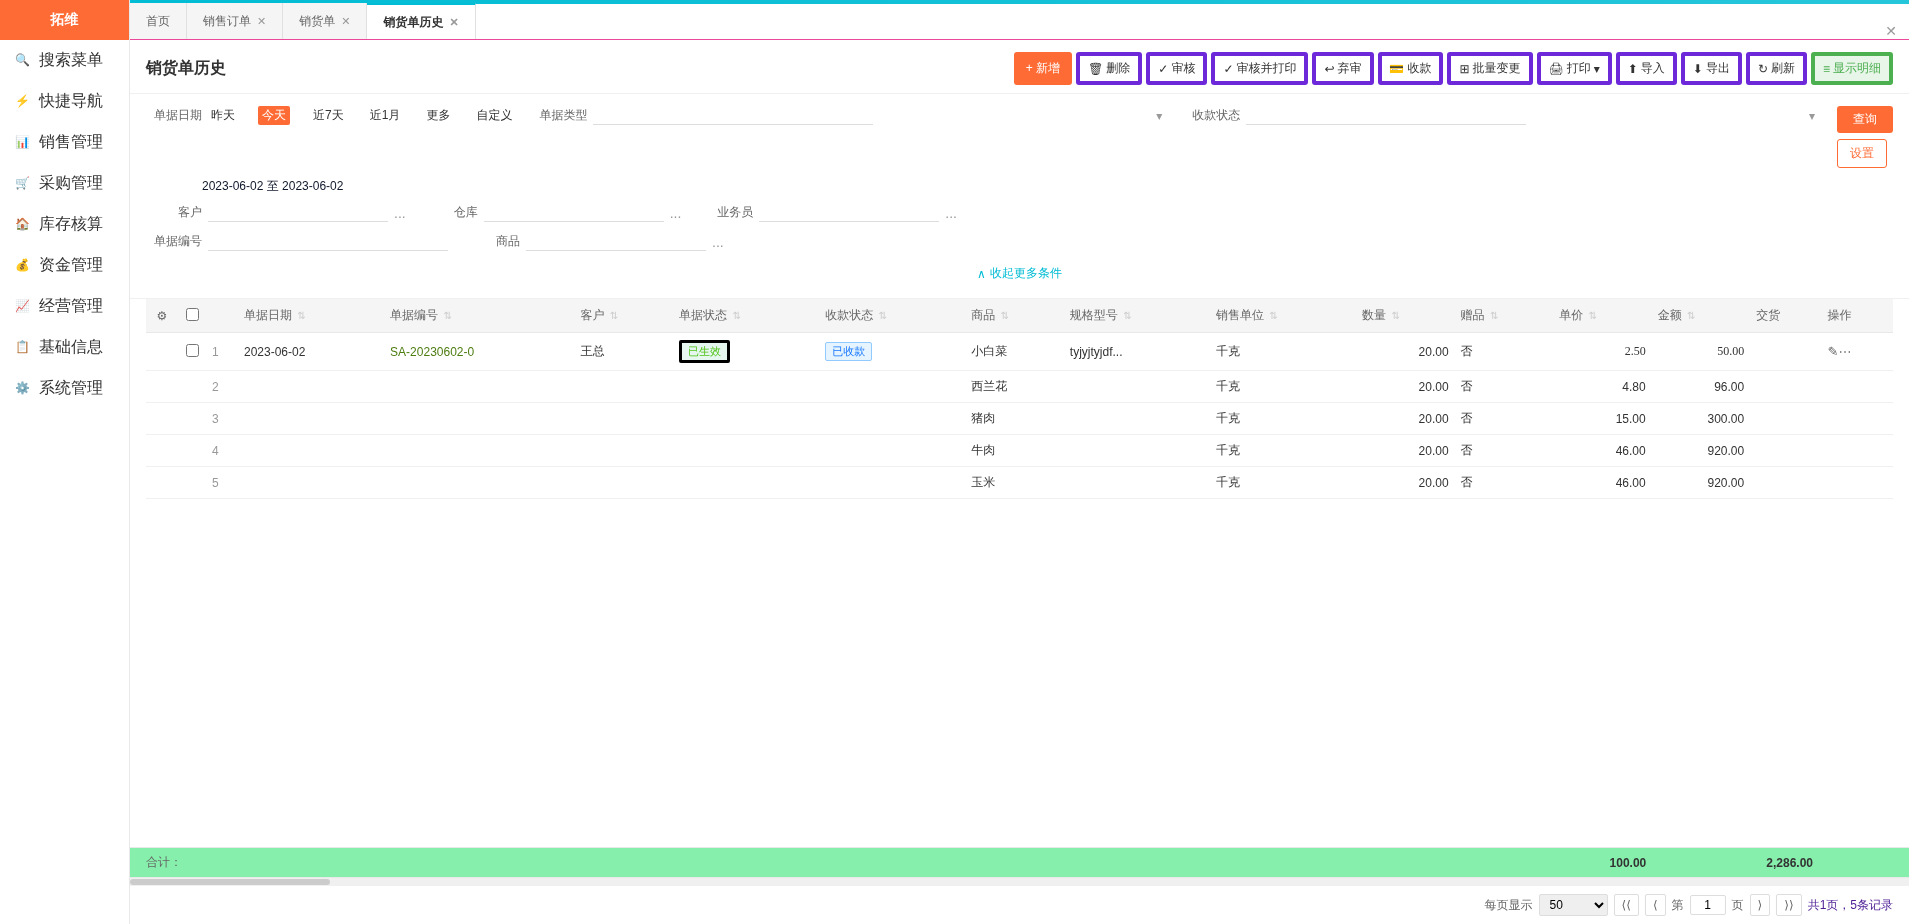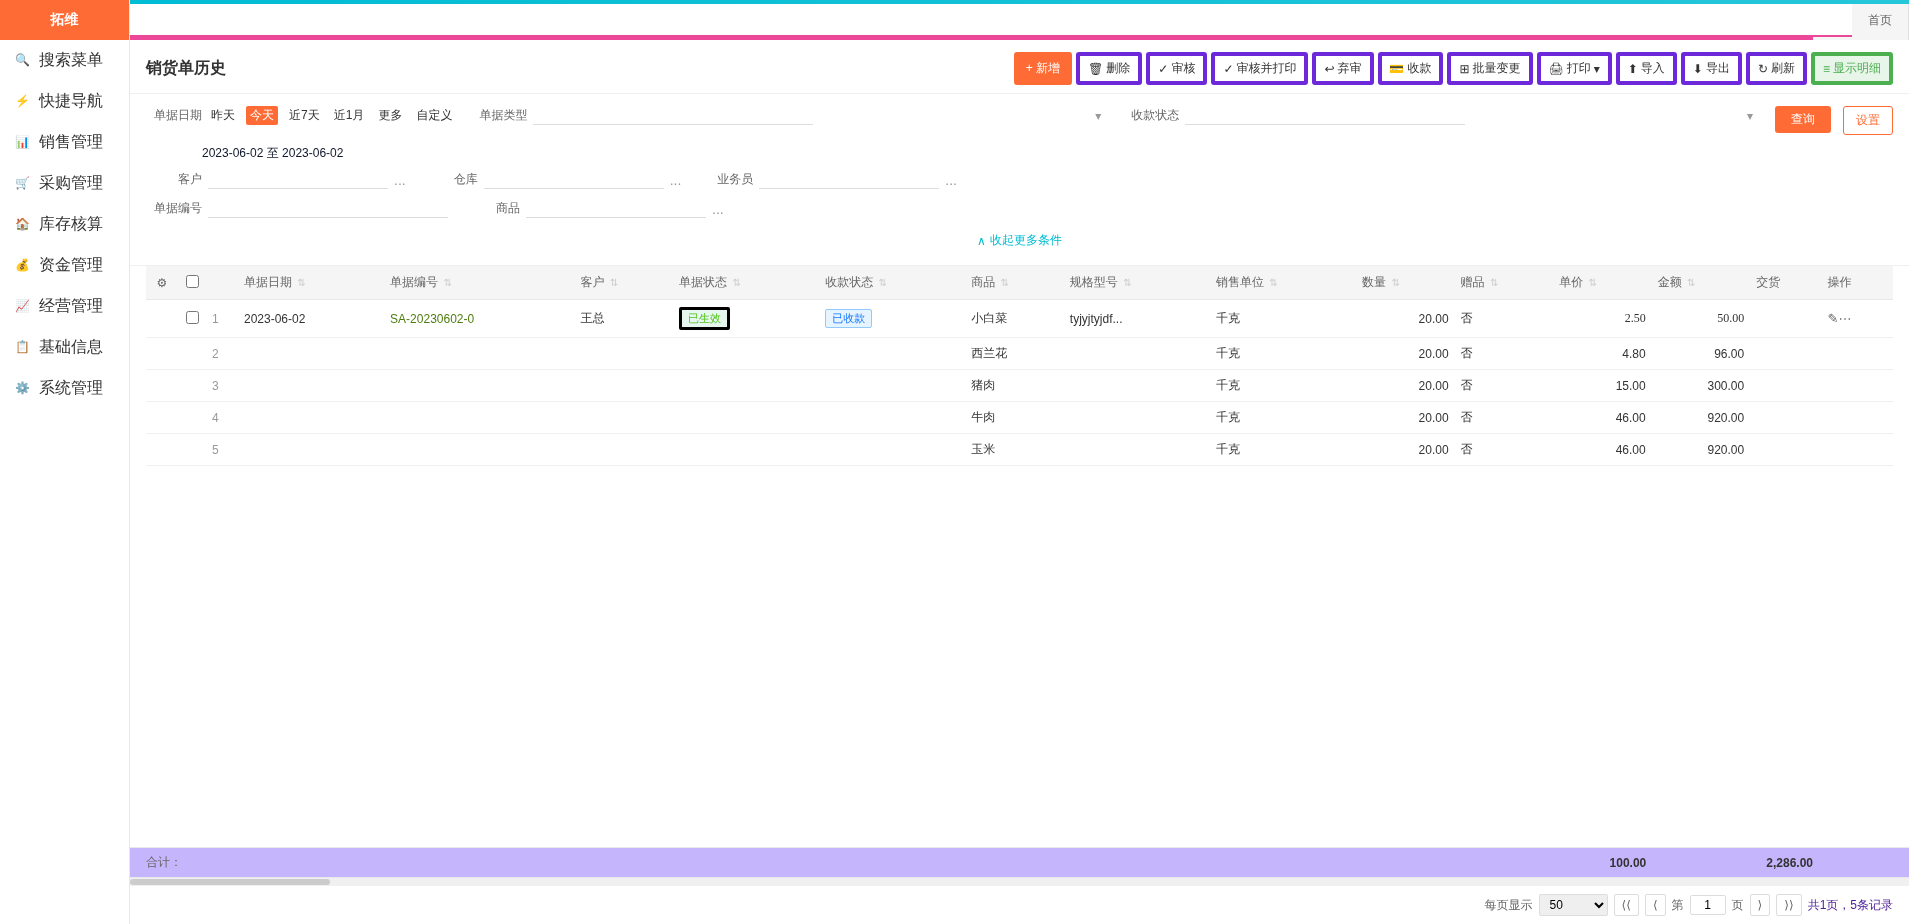--- a/index.html
+++ b/index.html
@@ -9,21 +9,21 @@
     .sidebar { width: 130px; background: #fff; border-right: 1px solid #e8e8e8; display: flex; flex-direction: column; height: 100%; flex-shrink: 0; }
     .sidebar-logo { height: 40px; background: #ff6b35; display: flex; align-items: center; justify-content: center; color: #fff; font-size: 14px; font-weight: bold; }
     .sidebar-item { display: flex; align-items: center; padding: 10px 12px; cursor: pointer; color: #333; gap: 8px; border-left: 3px solid transparent; }
     .sidebar-item .icon { width: 16px; height: 16px; flex-shrink: 0; }
     .sidebar-item-label { font-size: 16px; }
 
     
     .main { flex: 1; display: flex; flex-direction: column; overflow: hidden; }
 
     
-    .tab-bar { height: 36px; background: #fff; border-bottom: 5px solid #ec4899; display: flex; align-items: flex-end; padding-left: 0; flex-shrink: 0; flex-direction: column; }
+    .tab-bar { height: 36px; background: #fff; border-bottom: 1px solid #ec4899; display: flex; align-items: flex-end; padding-left: 0; flex-shrink: 0; }
     .tab { padding: 8px 16px; cursor: pointer; font-size: 12px; color: #666; border-right: 1px solid #e0e0e0; height: 36px; display: flex; align-items: center; gap: 6px; background: #f5f5f5; }
     .tab.active { background: #fff; color: #333; border-top: 2px solid #00bcd4; font-weight: bold; }
     .tab-close-icon { cursor: pointer; color: #999; font-size: 11px; }
     .tab-bar-end { margin-left: auto; padding: 0 12px; display: flex; align-items: center; color: #999; font-size: 14px; cursor: pointer; }
 
     
     .page-content { flex: 1; overflow-y: auto; background: #fff; padding: 0; display: flex; flex-direction: column; }
 
     
     .page-header { padding: 12px 16px 8px; display: flex; align-items: center; justify-content: space-between; border-bottom: 1px solid #f0f0f0; }
@@ -34,21 +34,21 @@
 
     
     .filter-area { padding: 12px 16px; background: #fff; border-bottom: 1px solid #f0f0f0; }
     .filter-row { display: flex; align-items: flex-start; gap: 16px; margin-bottom: 10px; }
     .filter-field { display: flex; align-items: center; gap: 6px; min-width: 200px; }
     .filter-label { color: #666; font-size: 12px; white-space: nowrap; min-width: 56px; text-align: right; }
     .filter-input { border: none; border-bottom: 1px solid #ddd; padding: 2px 6px; font-size: 12px; width: 160px; outline: none; }
     .filter-select { border: none; border-bottom: 1px solid #ddd; padding: 2px 24px 2px 6px; font-size: 12px; width: 200px; outline: none; background: #fff; appearance: none; cursor: pointer; }
     .filter-select-wrap { position: relative; }
     .filter-select-wrap::after { content: '▾'; position: absolute; right: 6px; top: 50%; transform: translateY(-50%); color: #999; pointer-events: none; }
-    .date-filter { display: flex; align-items: center; gap: 8px; }
+    .date-filter { display: flex; align-items: center; gap: 20px; }
     .date-option { font-size: 12px; color: #333; cursor: pointer; padding: 1px 3px; }
     .date-option.active { background: #ff6b35; color: #fff; border-radius: 2px; }
     .date-range { font-size: 12px; color: #0f172a; margin-top: 4px; }
     .filter-dots { color: #999; font-size: 14px; cursor: pointer; }
     .collapse-btn { display: flex; align-items: center; justify-content: center; gap: 4px; color: #00bcd4; font-size: 12px; cursor: pointer; padding: 4px; }
     .btn-query { background: #ff6b35; color: #fff; border-color: #ff6b35; padding: 5px 16px; font-size: 12px; border-radius: 3px; cursor: pointer; border: none; }
     .btn-settings { background: #fff; color: #ff6b35; border: 1px solid #ff6b35; padding: 5px 12px; font-size: 12px; border-radius: 3px; cursor: pointer; }
 
     
     .table-wrap { flex: 1; overflow: auto; padding: 0 16px; }
@@ -59,21 +59,21 @@
     td { padding: 7px 6px; border-bottom: 1px solid #f0f0f0; color: #333; white-space: nowrap; }
     .gear-th { width: 32px; text-align: center; }
     .check-th { width: 28px; text-align: center; }
     .badge { display: inline-block; padding: 1px 6px; border-radius: 2px; font-size: 11px; }
     .badge-green { background: #e6f7f0; color: #52c41a; border: 3px solid #000000; }
     .badge-blue { background: #e6f4ff; color: #1677ff; border: 1px solid #91caff; }
     .link-text { color: #4d7c0f; cursor: pointer; text-decoration: none; }
     .op-icon { color: #666; cursor: pointer; font-size: 13px; }
 
     
-    .table-footer { background: #c4b5fd; border-top: 1px solid #e8e8e8; padding: 6px 16px; display: flex; align-items: center; font-size: 12px; }
+    .table-footer { background: #86efac; border-top: 1px solid #e8e8e8; padding: 6px 16px; display: flex; align-items: center; font-size: 12px; }
     .footer-label { color: #666; min-width: 60px; }
     .footer-total { display: flex; flex: 1; }
     .footer-qty { flex: 1; text-align: right; padding-right: 120px; color: #333; font-weight: bold; }
     .footer-amt { color: #333; font-weight: bold; padding-right: 80px; }
 
     
     .pagination { padding: 8px 16px; display: flex; align-items: center; justify-content: flex-end; gap: 6px; border-top: 1px solid #f0f0f0; background: #fff; }
     .pagination-label { color: #666; font-size: 12px; }
     .page-size-select { border: 1px solid #ddd; padding: 2px 20px 2px 6px; font-size: 12px; border-radius: 2px; }
     .page-nav-btn { border: 1px solid #ddd; background: #fff; padding: 3px 7px; cursor: pointer; border-radius: 2px; color: #666; font-size: 12px; }
@@ -81,21 +81,21 @@
     .page-input { border: 1px solid #ddd; padding: 2px 6px; width: 36px; text-align: center; font-size: 12px; border-radius: 2px; }
     .page-info { color: #4c1d95; font-size: 12px; }
 
     
     ::-webkit-scrollbar { width: 6px; height: 6px; }
     ::-webkit-scrollbar-thumb { background: #ccc; border-radius: 3px; }
 
     
     .teal-top { height: 4px; background: linear-gradient(to right, #00bcd4, #26c6da); }
 
-    .filter-row-right { margin-left: auto; display: flex; align-items: flex-start; gap: 12px; }
+    .filter-row-right { margin-left: auto; display: flex; align-items: flex-start; gap: 6px; flex-direction: column; }
 
     .inner-table-row td:first-child { color: #999; }
 
     .scrollbar-area { height: 8px; background: #f0f0f0; border-top: 1px solid #e8e8e8; position: relative; }
     .scrollbar-thumb { position: absolute; left: 0; top: 1px; width: 200px; height: 6px; background: #ccc; border-radius: 3px; }
   </style>
 </head>
 <body>
 
 <div class="sidebar">

